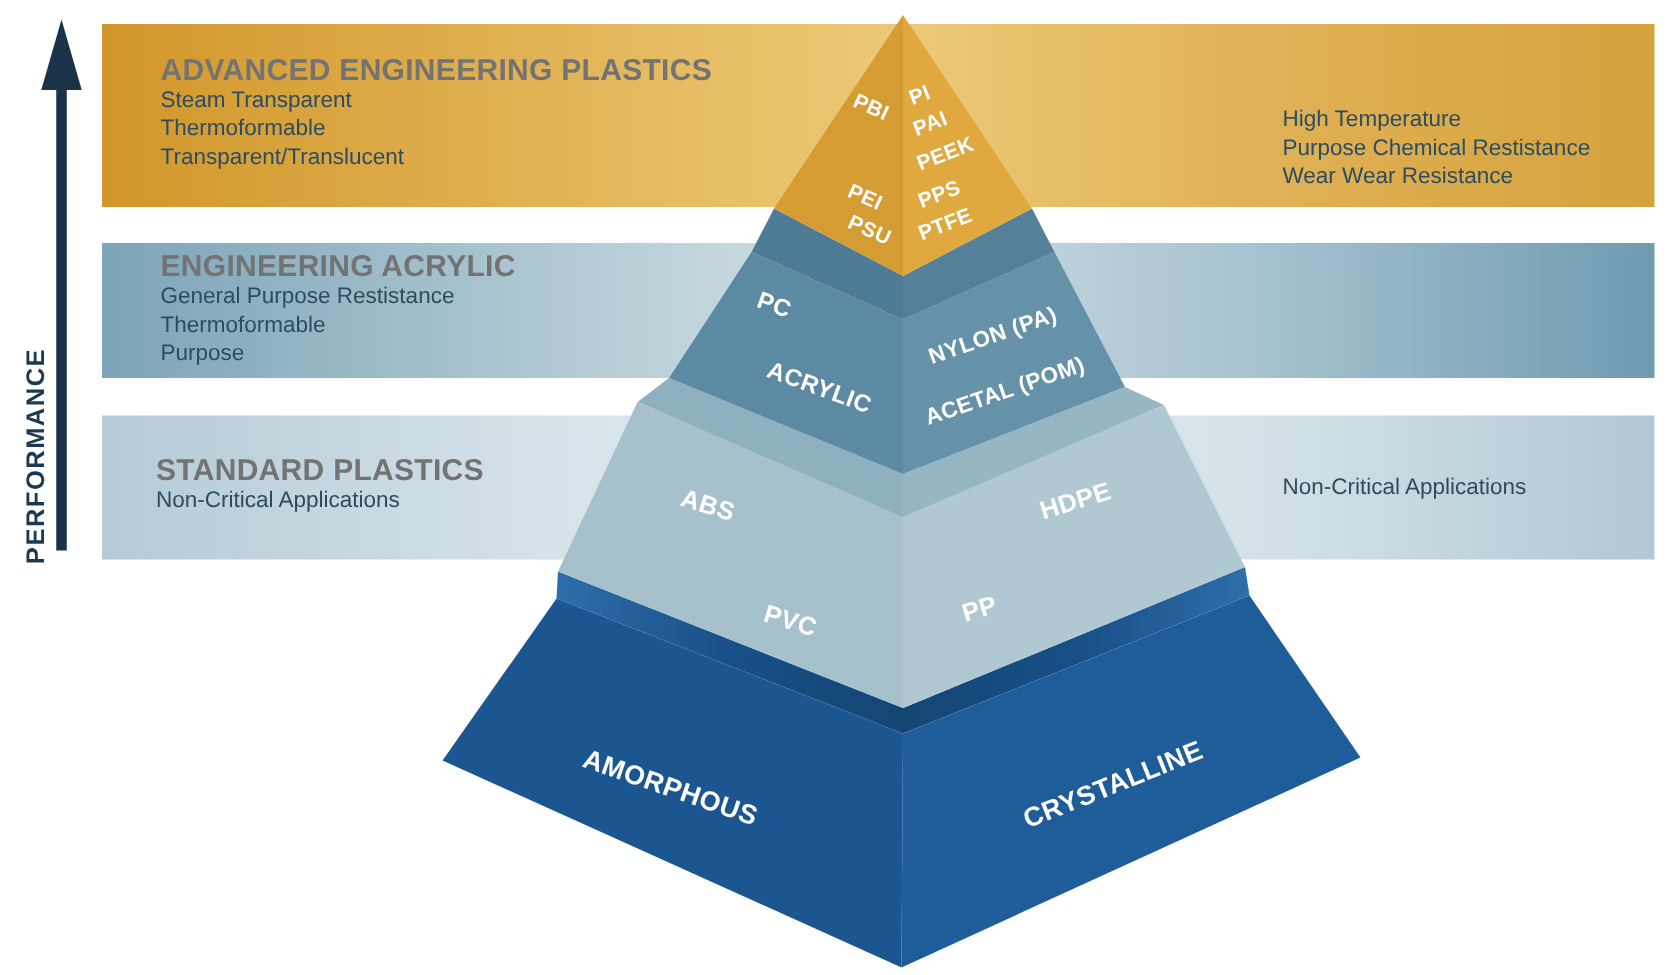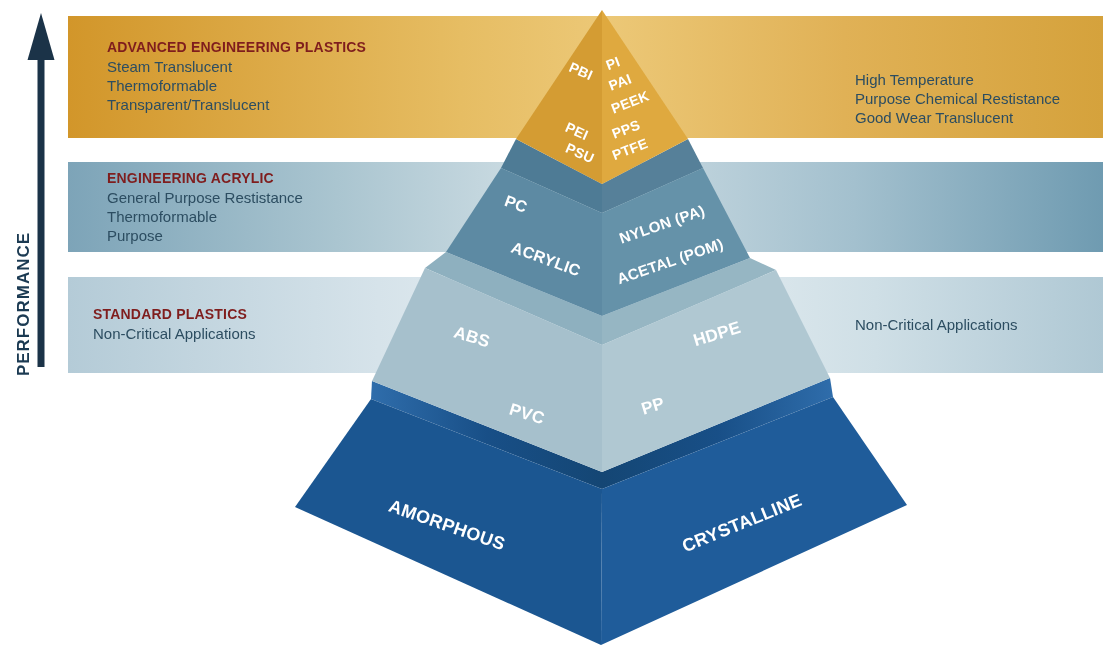--- a/index.html
+++ b/index.html
@@ -6,21 +6,21 @@
   .stage{position:relative;width:1112px;height:650px;background:#ffffff;overflow:hidden;
          font-family:"Liberation Sans",sans-serif;}
   .band{position:absolute;left:68px;width:1035px;}
   .band1{top:16px;height:122px;
     background:linear-gradient(90deg,#d2962a 0%,#e6bd63 38%,#ecc877 52%,#e0b156 75%,#d5a23c 100%);}
   .band2{top:162px;height:90px;
     background:linear-gradient(90deg,#7da4b8 0%,#aac5d0 26%,#d2e0e6 48%,#a3c0ce 76%,#6f9bb1 100%);}
   .band3{top:277px;height:96px;
     background:linear-gradient(90deg,#b4cbd7 0%,#d6e3ea 30%,#eaf1f4 52%,#cfdfe6 78%,#afc8d4 100%);}
   .btxt{position:absolute;font-size:15px;line-height:19px;color:#2c4d61;white-space:nowrap;}
-  .bh{font-weight:700;font-size:14px;letter-spacing:.2px;color:#7f1d1d;}
+  .bh{font-weight:700;font-size:20px;letter-spacing:.2px;color:#737373;}
   .perf{position:absolute;left:24px;top:304px;transform:translate(-50%,-50%) rotate(-90deg);
         font-weight:700;font-size:17px;letter-spacing:1px;color:#1b3a52;white-space:nowrap;}
   svg.pyr{position:absolute;left:0;top:0;}
   .pl{fill:#ffffff;font-weight:700;text-anchor:middle;dominant-baseline:central;
       font-family:"Liberation Sans",sans-serif;letter-spacing:.3px;}
 </style>
 </head>
 <body>
 
 <div class="stage">
@@ -86,38 +86,38 @@
     <text class="pl" x="653" y="406" font-size="17" transform="rotate(-17 653 406)">PP</text>
 
     <text class="pl" x="447" y="525" font-size="18" transform="rotate(19 447 525)">AMORPHOUS</text>
     <text class="pl" x="742" y="523" font-size="18" transform="rotate(-22 742 523)">CRYSTALLINE</text>
   </svg>
 
   <div class="perf">PERFORMANCE</div>
 
   <div class="btxt" style="left:107px;top:38px">
     <div class="bh">ADVANCED ENGINEERING PLASTICS</div>
-    <div>Steam Translucent</div>
+    <div>Steam Transparent</div>
     <div>Thermoformable</div>
     <div>Transparent/Translucent</div>
   </div>
   <div class="btxt" style="left:855px;top:70px">
     <div>High Temperature</div>
     <div>Purpose Chemical Restistance</div>
-    <div>Good Wear Translucent</div>
+    <div>Wear Wear Resistance</div>
   </div>
 
   <div class="btxt" style="left:107px;top:169px">
     <div class="bh">ENGINEERING ACRYLIC</div>
     <div>General Purpose Restistance</div>
     <div>Thermoformable</div>
     <div>Purpose</div>
   </div>
 
-  <div class="btxt" style="left:93px;top:305px">
+  <div class="btxt" style="left:104px;top:305px">
     <div class="bh">STANDARD PLASTICS</div>
     <div>Non-Critical Applications</div>
   </div>
   <div class="btxt" style="left:855px;top:315px">
     <div>Non-Critical Applications</div>
   </div>
 
 </div>
 
 </body></html>

